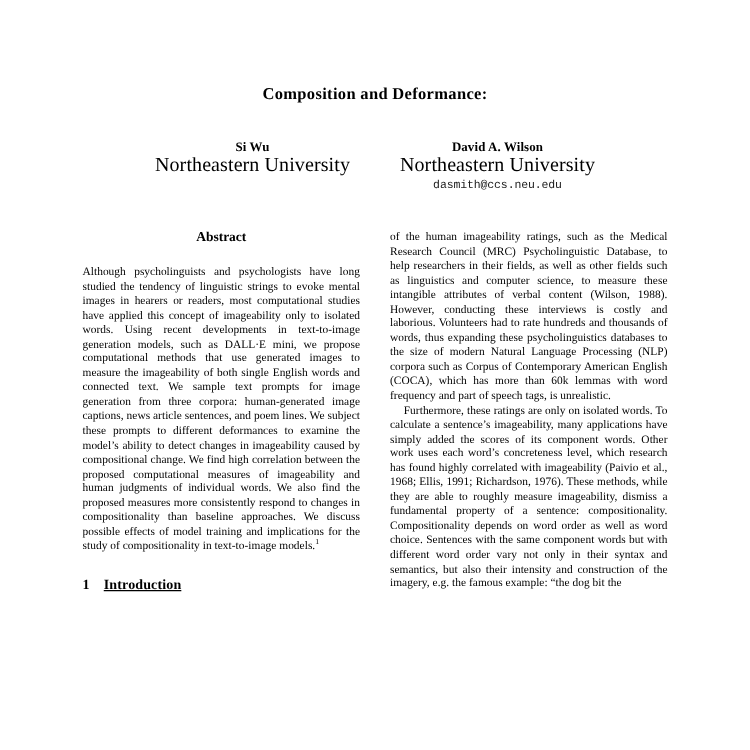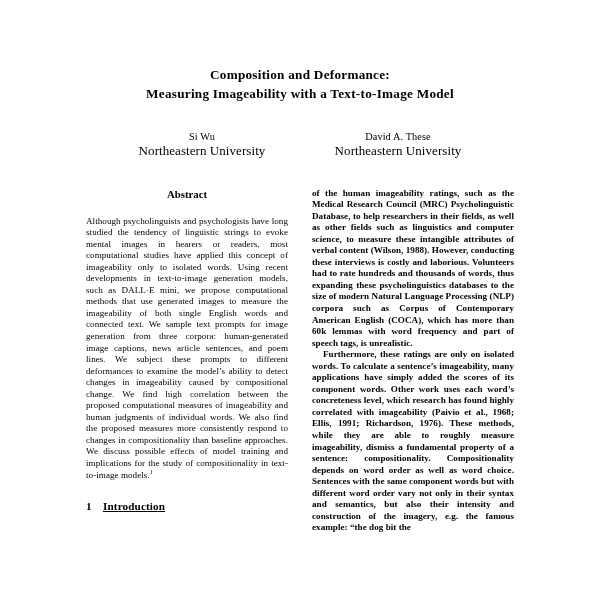--- a/index.html
+++ b/index.html
@@ -15,21 +15,21 @@
     font-family: "Liberation Serif", "DejaVu Serif", serif;
     color: #000000;
     -webkit-font-smoothing: antialiased;
   }
 
   .page {
     position: relative;
     width: 600px;
     height: 446px;
     box-sizing: border-box;
-    padding: 0 86px;
+    padding: 0 66px;
   }
 
   
   .title-block {
     padding-top: 66px;
     text-align: center;
   }
   .title-line {
     font-size: 13.2px;
     font-weight: bold;
@@ -43,26 +43,26 @@
     display: flex;
     justify-content: center;
     margin-top: 27px;
   }
   .author {
     width: 196px;
     text-align: center;
   }
   .author-name {
     font-size: 10.3px;
-    font-weight: normal;
+    font-weight: bold;
     line-height: 14px;
     letter-spacing: 0.01em;
   }
   .author-affil {
-    font-size: 13px;
+    font-size: 16px;
     line-height: 14.5px;
     letter-spacing: 0.005em;
   }
   .author-email {
     font-family: "Liberation Mono", "DejaVu Sans Mono", monospace;
     font-size: 9.2px;
     line-height: 15px;
     letter-spacing: -0.01em;
     color: #1a1a1a;
   }
@@ -110,40 +110,40 @@
     margin-top: 19px;
     margin-bottom: 12px;
     font-weight: bold;
     font-size: 11.2px;
     line-height: 13px;
   }
   .section-num { width: 17px; flex: none; }
   .section-title { letter-spacing: 0.01em; text-decoration: underline; }
 
   
-  .col-right { padding-top: 0; font-weight: bold; }
+  .col-right { padding-top: 0; }
 </style>
 </head>
 <body>
 
 <div class="page">
 
   <div class="title-block">
     <div class="title-line">Composition and Deformance:</div>
-    <div class="title-line">Measuring Imageability with a Text-to-Image Model</div>
   </div>
 
   <div class="authors">
     <div class="author">
       <div class="author-name">Si Wu</div>
       <div class="author-affil">Northeastern University</div>
     </div>
     <div class="author">
-      <div class="author-name">David A. These</div>
+      <div class="author-name">David A. Wilson</div>
       <div class="author-affil">Northeastern University</div>
+      <div class="author-email">dasmith@ccs.neu.edu</div>
     </div>
   </div>
 
   <div class="columns">
 
     <div class="col col-left">
       <div class="abstract-heading">Abstract</div>
       <p class="body-text"><span>Although psycholinguists and psychologists have long studied the tendency of linguistic strings to evoke mental images in hearers or readers, most computational studies have applied this concept of imageability only to isolated words. Using recent developments in text-to-image generation models, such as DALL·E mini, we propose computational methods that use generated images to measure the imageability of both single English words and connected text. We sample text prompts for image generation from three corpora: human-generated image captions, news article sentences, and poem lines. We subject these prompts to different deformances to examine the model’s ability to detect changes in imageability caused by compositional change. We find high correlation between the proposed computational measures of imageability and human judgments of individual words. We also find the proposed measures more consistently respond to changes in compositionality than baseline approaches. We discuss possible effects of model training and implications for the study of compositionality in text-to-image models.</span><span class="sup">1</span></p>
 
       <div class="section-heading">

